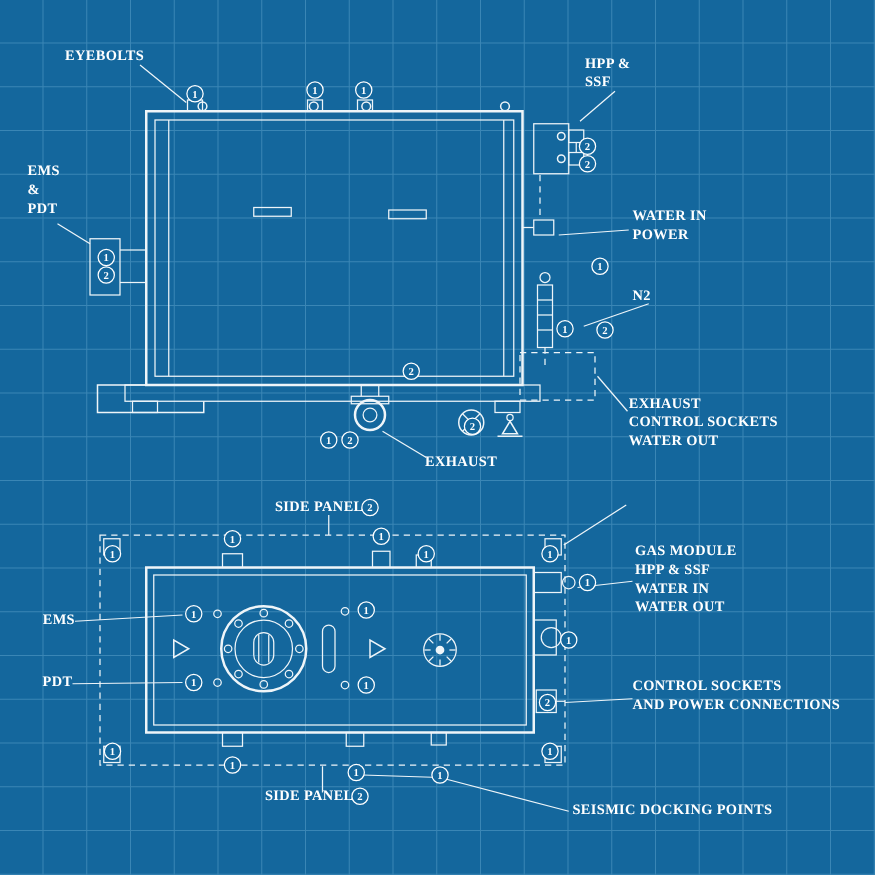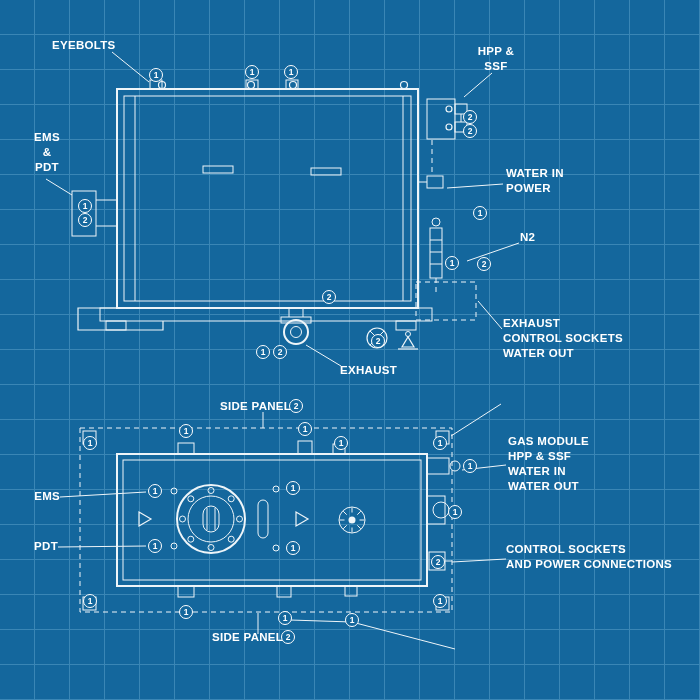--- a/index.html
+++ b/index.html
@@ -4,37 +4,37 @@
 <style>
   html,body { margin:0; padding:0; background:#0d4f7a; }
   .stage {
     position:relative; width:700px; height:700px; overflow:hidden;
     background-color: var(--background, #14679d);
     background-image:
       linear-gradient(var(--grid-line, #2f7fae) 1px, transparent 1px),
       linear-gradient(90deg, var(--grid-line, #2f7fae) 1px, transparent 1px);
     background-size: 35px 35px;
     background-position: -1px -1px;
-    font-family: Liberation Sans, sans-serif;
+    font-family: Liberation Serif, serif;
   }
   .linework { position:absolute; left:0; top:0; width:700px; height:700px; }
   .linework line, .linework rect, .linework circle,
   .linework path, .linework polyline, .linework polygon {
     stroke: var(--line, #eef5f9); fill:none; stroke-width:1.2;
   }
   .linework .sw2 { stroke-width:2; }
   .linework .thin { stroke-width:1; }
   .linework .dash { stroke-dasharray:5 4; }
   .linework .fillw { fill:var(--line,#eef5f9); stroke:none; }
   .label {
     position:absolute; color:var(--text,#ffffff);
     font-size:11.5px; font-weight:bold; line-height:1.3;
     white-space:pre-line; letter-spacing:.3px;
   }
-  .center { text-align:center; }
+  .center { text-align:left; }
   .right  { text-align:right; }
   .marker {
     position:absolute; width:14px; height:14px; box-sizing:border-box;
     border:1.5px solid var(--text,#ffffff); border-radius:50%;
     background:var(--background,#14679d); color:var(--text,#ffffff);
     font-size:8.5px; font-weight:bold; line-height:1;
     display:flex; align-items:center; justify-content:center;
   }
 </style>
 </head>
@@ -208,38 +208,39 @@
   </svg>
 
   <div class="label" style="left:52px; top:38px;">EYEBOLTS</div>
   <div class="label center" style="left:468px; top:44px; width:56px;">HPP &amp;
 SSF</div>
   <div class="label center" style="left:22px; top:130px; width:50px;">EMS
 &amp;
 PDT</div>
   <div class="label" style="left:506px; top:166px;">WATER IN
 POWER</div>
-  <div class="label" style="left:520px; top:230px;">N2</div>
+  <div class="label" style="left:506px; top:230px;">N2</div>
   <div class="label" style="left:503px; top:316px;">EXHAUST
 CONTROL SOCKETS
 WATER OUT</div>
   <div class="label" style="left:340px; top:363px;">EXHAUST</div>
 
   <div class="label" style="left:220px; top:399px;">SIDE PANEL</div>
   <div class="marker" style="left:289px; top:399px;">2</div>
   <div class="label" style="left:508px; top:434px;">GAS MODULE
 HPP &amp; SSF
 WATER IN
 WATER OUT</div>
   <div class="label right" style="left:24px; top:489px; width:36px;">EMS</div>
   <div class="label right" style="left:22px; top:539px; width:36px;">PDT</div>
   <div class="label" style="left:506px; top:542px;">CONTROL SOCKETS
 AND POWER CONNECTIONS</div>
   <div class="label" style="left:212px; top:630px;">SIDE PANEL</div>
   <div class="marker" style="left:281px; top:630px;">2</div>
+  <div class="label" style="left:458px; top:641px;">SEISMIC DOCKING POINTS</div>
 
   <div class="marker" style="left:149px; top:68px;">1</div>
   <div class="marker" style="left:245px; top:65px;">1</div>
   <div class="marker" style="left:284px; top:65px;">1</div>
   <div class="marker" style="left:463px; top:110px;">2</div>
   <div class="marker" style="left:463px; top:124px;">2</div>
   <div class="marker" style="left:78px;  top:199px;">1</div>
   <div class="marker" style="left:78px;  top:213px;">2</div>
   <div class="marker" style="left:473px; top:206px;">1</div>
   <div class="marker" style="left:445px; top:256px;">1</div>

